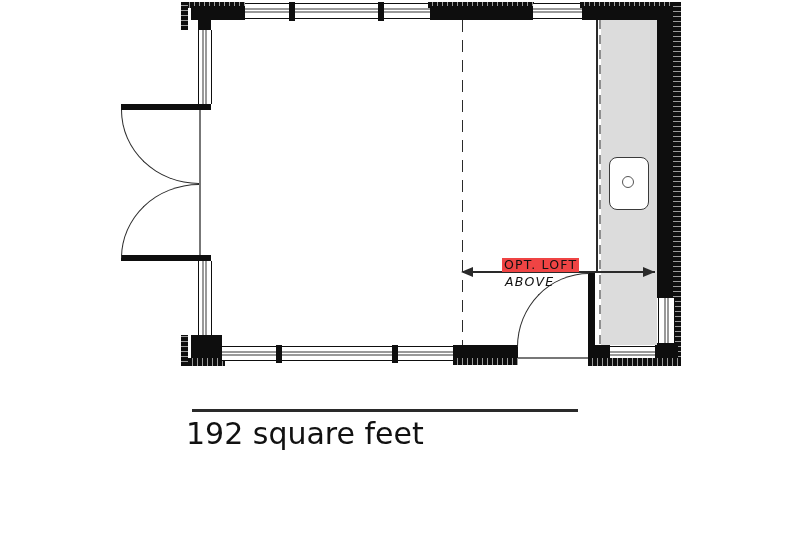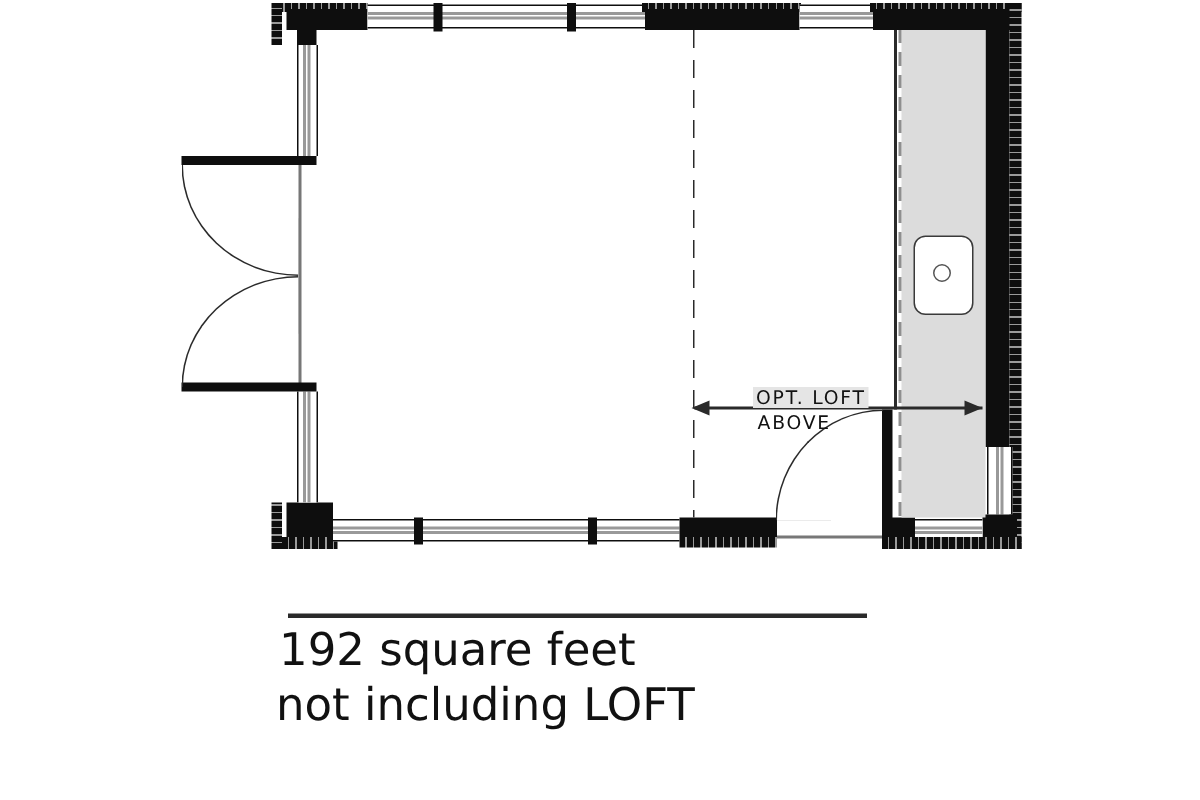--- a/index.html
+++ b/index.html
@@ -22,21 +22,21 @@
   .solidline{position:absolute;background:var(--line,#2a2a2a);}
   .arc{position:absolute;border:0 solid var(--line,#2a2a2a);box-sizing:border-box;}
   .arc.tl{border-top-width:1.6px;border-left-width:1.6px;border-top-left-radius:100% 100%;}
   .arc.bl{border-bottom-width:1.6px;border-left-width:1.6px;border-bottom-left-radius:100% 100%;}
   .sink{position:absolute;background:#fff;border:1.6px solid #3a3a3a;border-radius:8px;}
   .drain{position:absolute;background:#fff;border:1.5px solid #555;border-radius:50%;}
   .ah{position:absolute;width:0;height:0;border-top:5px solid transparent;border-bottom:5px solid transparent;}
   .ah.left{border-right:12px solid var(--line,#2a2a2a);}
   .ah.right{border-left:12px solid var(--line,#2a2a2a);}
   .note{position:absolute;font-size:12.5px;line-height:1.15;letter-spacing:1.2px;color:var(--text,#111);
-        background:#e5e5e5;padding:0 2px;white-space:pre;}
+        background:#ef4444;padding:0 2px;white-space:pre;}
   .t1{position:absolute;font-weight:bold;font-size:29px;line-height:1;letter-spacing:1.5px;color:var(--text,#111);white-space:pre;}
   .t2{position:absolute;font-size:30px;line-height:1;color:var(--text,#111);white-space:pre;}
 </style>
 </head>
 <body>
 
 <div id="sheet">
 
   <div class="hatchH" style="left:185px;top:2px;width:60px;height:6px;"></div>
   <div class="black" style="left:191px;top:6px;width:54px;height:14px;"></div>
@@ -98,19 +98,18 @@
 
   <div class="dashv" style="left:461.5px;top:20px;height:325px;"></div>
 
   <div class="black" style="left:588px;top:273px;width:7px;height:75px;"></div>
   <div class="arc tl" style="left:517px;top:273px;width:72px;height:74px;"></div>
 
   <div class="solidline" style="left:463px;top:271px;width:192px;height:1.5px;"></div>
   <div class="ah left" style="left:461px;top:266.5px;"></div>
   <div class="ah right" style="left:643px;top:266.5px;"></div>
   <div class="note" style="left:502px;top:258px;">OPT. LOFT</div>
-  <div class="note" style="left:503px;top:275px;background:transparent;">ABOVE</div>
+  <div class="note" style="left:503px;top:275px;background:transparent;font-style:italic;">ABOVE</div>
 
   <div class="solidline" style="left:192px;top:409px;width:386px;height:2.5px;"></div>
   <div class="t2" style="left:186px;top:419px;">192 square feet</div>
-  <div class="t2" style="left:184px;top:456px;">not including LOFT</div>
 
 </div>
 
 </body></html>

